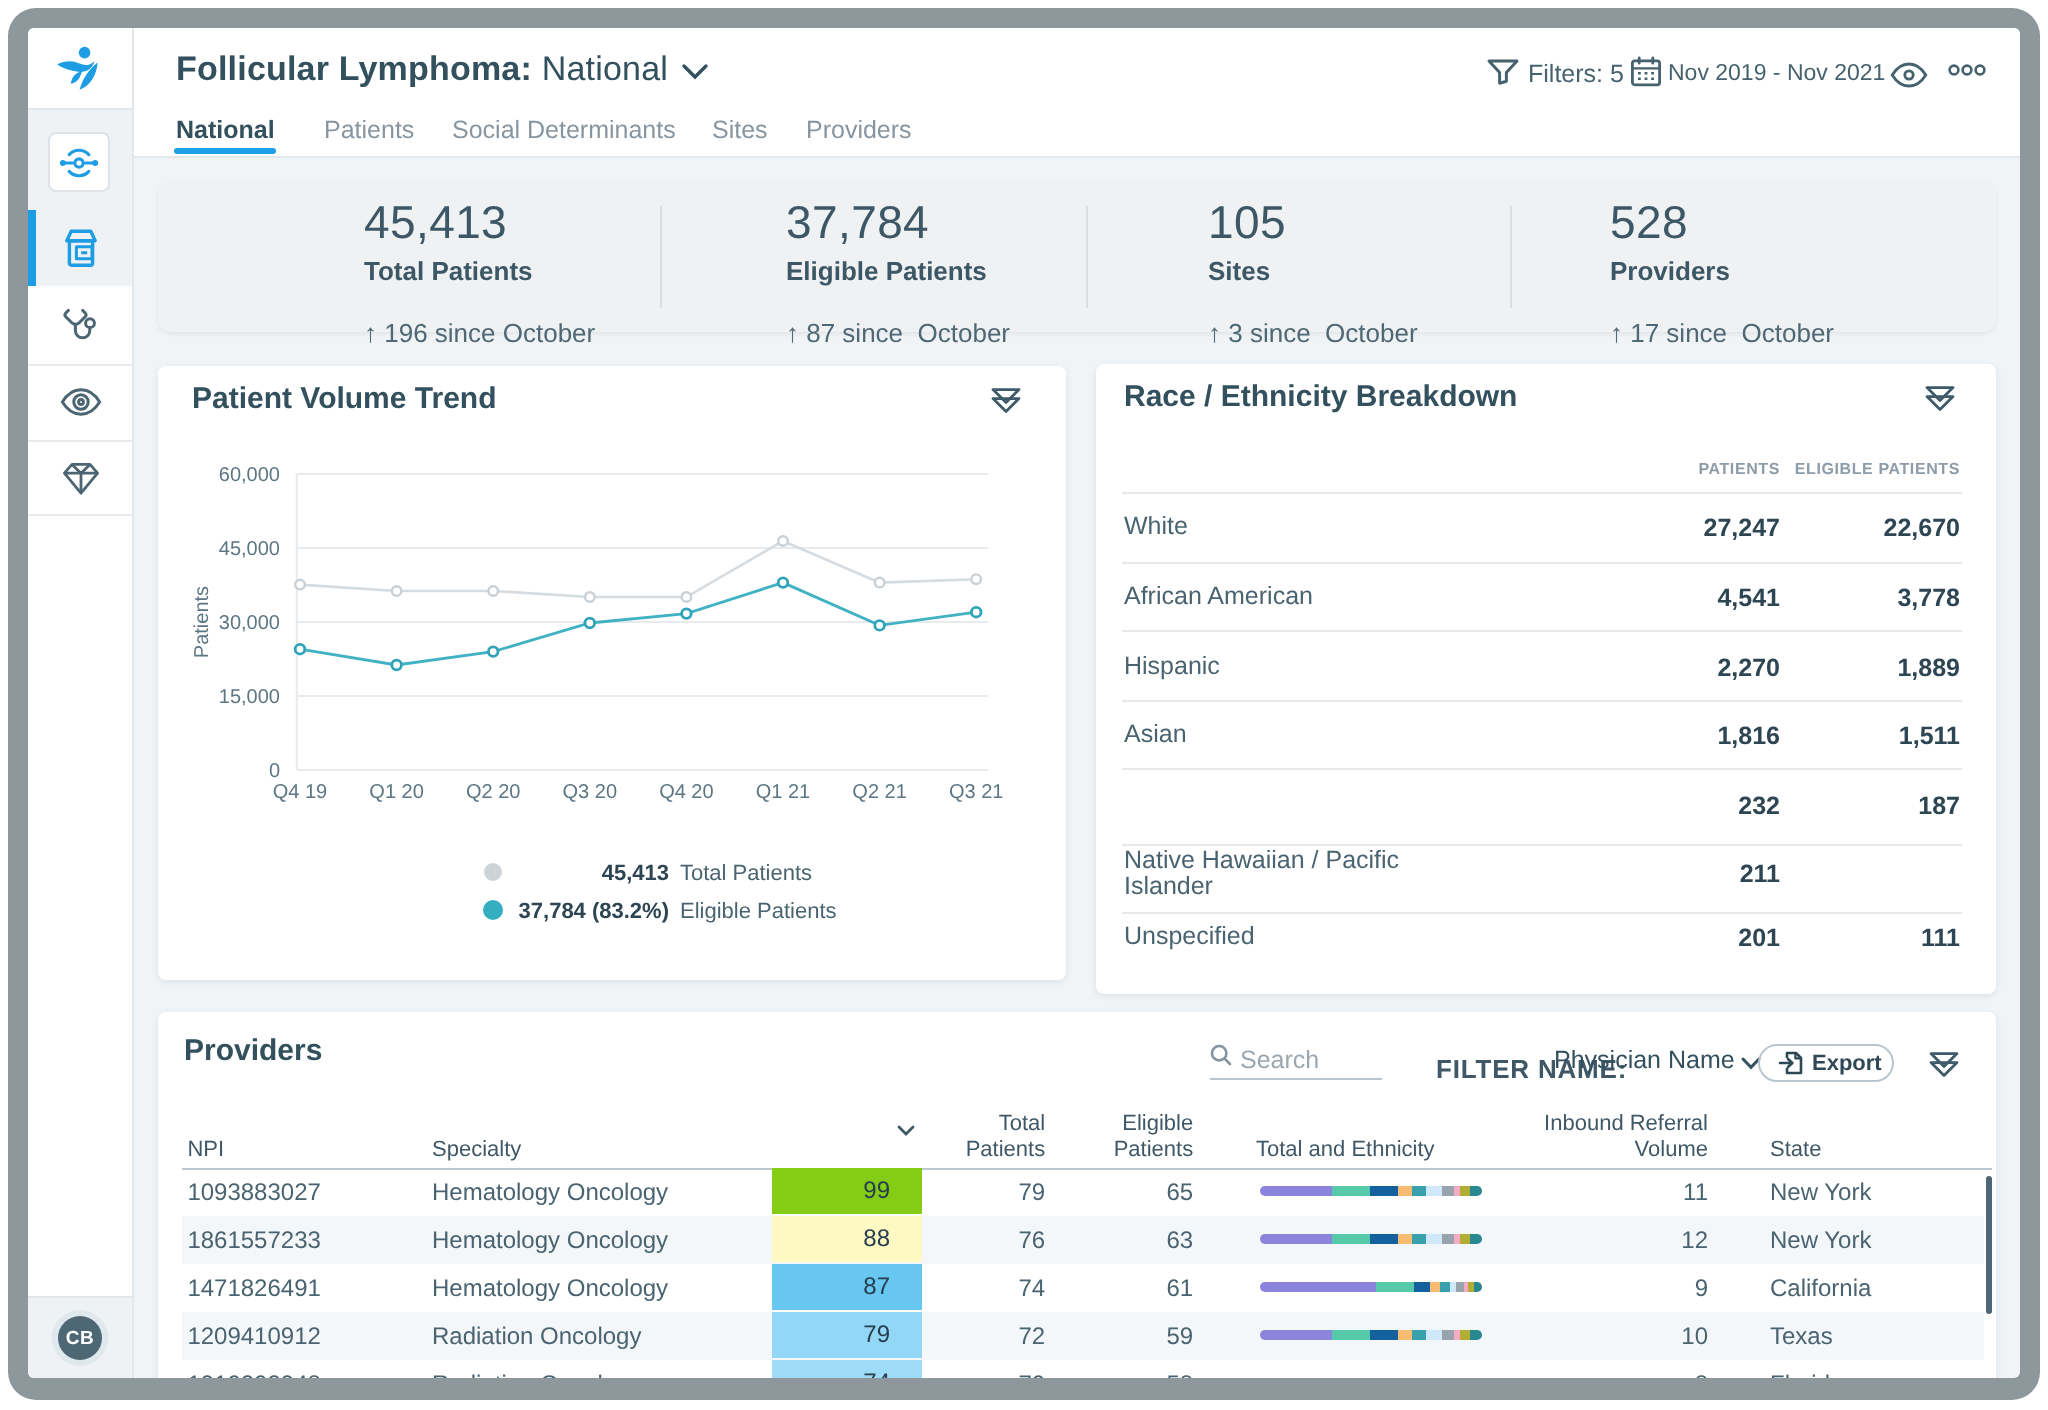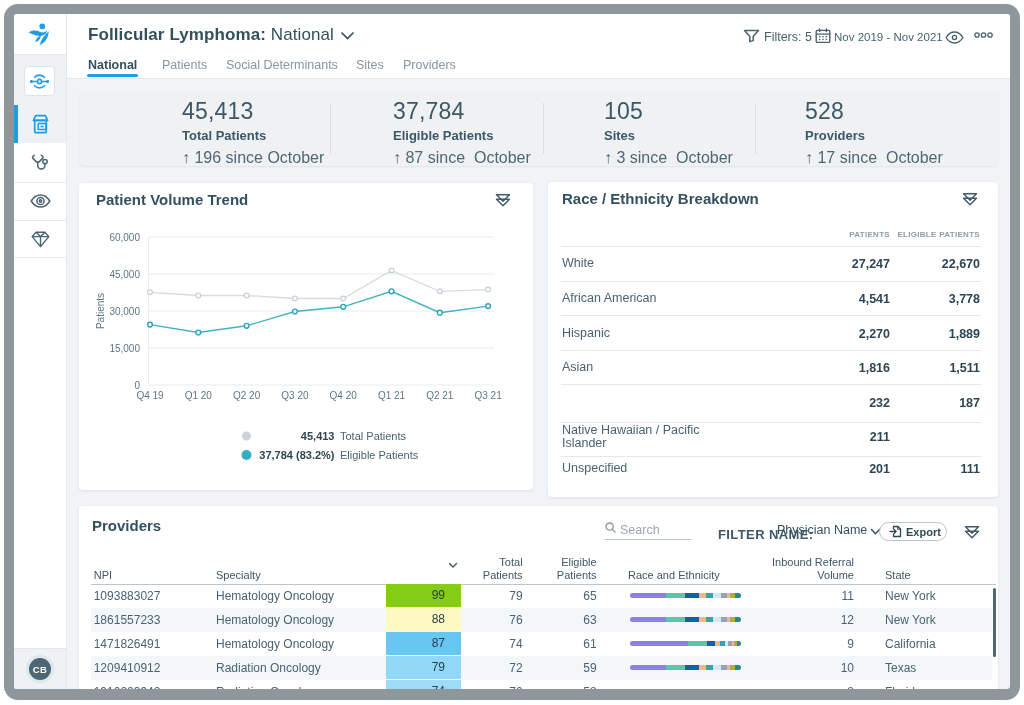--- a/index.html
+++ b/index.html
@@ -18,21 +18,21 @@
 #tabline{position:absolute;left:20px;top:60px;width:51px;height:3px;background:#1e9fe6;border-radius:2px}
 .hright{position:absolute;top:16px;font-size:12.5px;color:#47626f;white-space:nowrap}
 
 .card{position:absolute;background:#fff;border-radius:4px;box-shadow:0 1px 3px rgba(40,60,75,.10)}
 .ctitle{position:absolute;font-size:15px;font-weight:700;color:#33505e}
 
 #stats{position:absolute;left:65px;top:77px;width:919px;height:75px;background:#eff1f3;border-radius:6px;box-shadow:0 1px 2px rgba(40,60,75,.08)}
 .stat{position:absolute;top:0;height:75px}
 .stat .num{position:absolute;top:7px;font-size:23px;white-space:nowrap;color:#3c5766;letter-spacing:.2px}
 .stat .lbl{position:absolute;top:37px;font-size:13px;font-weight:700;color:#3c5766;white-space:nowrap}
-.stat .dlt{position:absolute;top:58px;font-size:16px;color:#4e6875;white-space:nowrap}
+.stat .dlt{position:absolute;top:68px;font-size:13px;color:#4e6875;white-space:nowrap}
 .sdiv{position:absolute;top:12px;height:51px;width:1px;background:#d9dee3}
 
 .rrow{position:absolute;left:13px;width:420px;border-top:1px solid #e5e9ec}
 .rlbl{position:absolute;left:1px;font-size:12.5px;color:#4a6371;line-height:13.5px}
 .rval{position:absolute;font-size:12.5px;font-weight:700;color:#2e4553;text-align:right}
 
 .phead{position:absolute;font-size:11px;color:#3f5766;line-height:13px;white-space:nowrap}
 .pcell{position:absolute;font-size:12px;color:#4a6371;white-space:nowrap}
 .stripe{position:absolute;left:12px;width:901px;height:24px;background:#f3f7f9}
 .score{position:absolute;left:307px;width:75px;height:23px;text-align:right;font-size:12px;color:#263d4d;padding:4px 16px 0 0}
@@ -282,21 +282,21 @@
           <path d="M1.5 7.3 H14.5 L8 13.8 Z"></path>
         </svg>
 
  <div class="phead" style="left:14.7px;top:63px">NPI</div>
  <div class="phead" style="left:137px;top:63px">Specialty</div>
  <svg class="abs" style="left:369px;top:56px" width="10" height="7" viewBox="0 0 10 7" fill="none" stroke="#3f5766" stroke-width="1.4" stroke-linecap="round">
           <path d="M1.5 1.5 L5 5 L8.5 1.5"></path>
         </svg>
  <div class="phead" style="left:343.6px;top:50px;width:100px;text-align:right">Total<br>Patients</div>
  <div class="phead" style="left:417.6px;top:50px;width:100px;text-align:right">Eligible<br>Patients</div>
- <div class="phead" style="left:549px;top:63px">Race and Ethnicity</div>
+ <div class="phead" style="left:549px;top:63px">Total and Ethnicity</div>
  <div class="phead" style="left:675px;top:50px;width:100px;text-align:right">Inbound Referral<br>Volume</div>
  <div class="phead" style="left:806px;top:63px">State</div>
  <div class="abs" style="left:12px;top:78px;width:905px;height:1px;background:#bcc6cc"></div>
 
  <div class="stripe" style="top:102px"></div>
  <div class="stripe" style="top:150px"></div>
 <div class="pcell" style="left:14.7px;top:83.5px">1093883027</div>
 <div class="pcell" style="left:137px;top:83.5px">Hematology Oncology</div>
 <div class="score" style="top:78.5px;background:#84cc16">99</div>
 <div class="pcell" style="left:343.6px;top:83.5px;width:100px;text-align:right">79</div>

